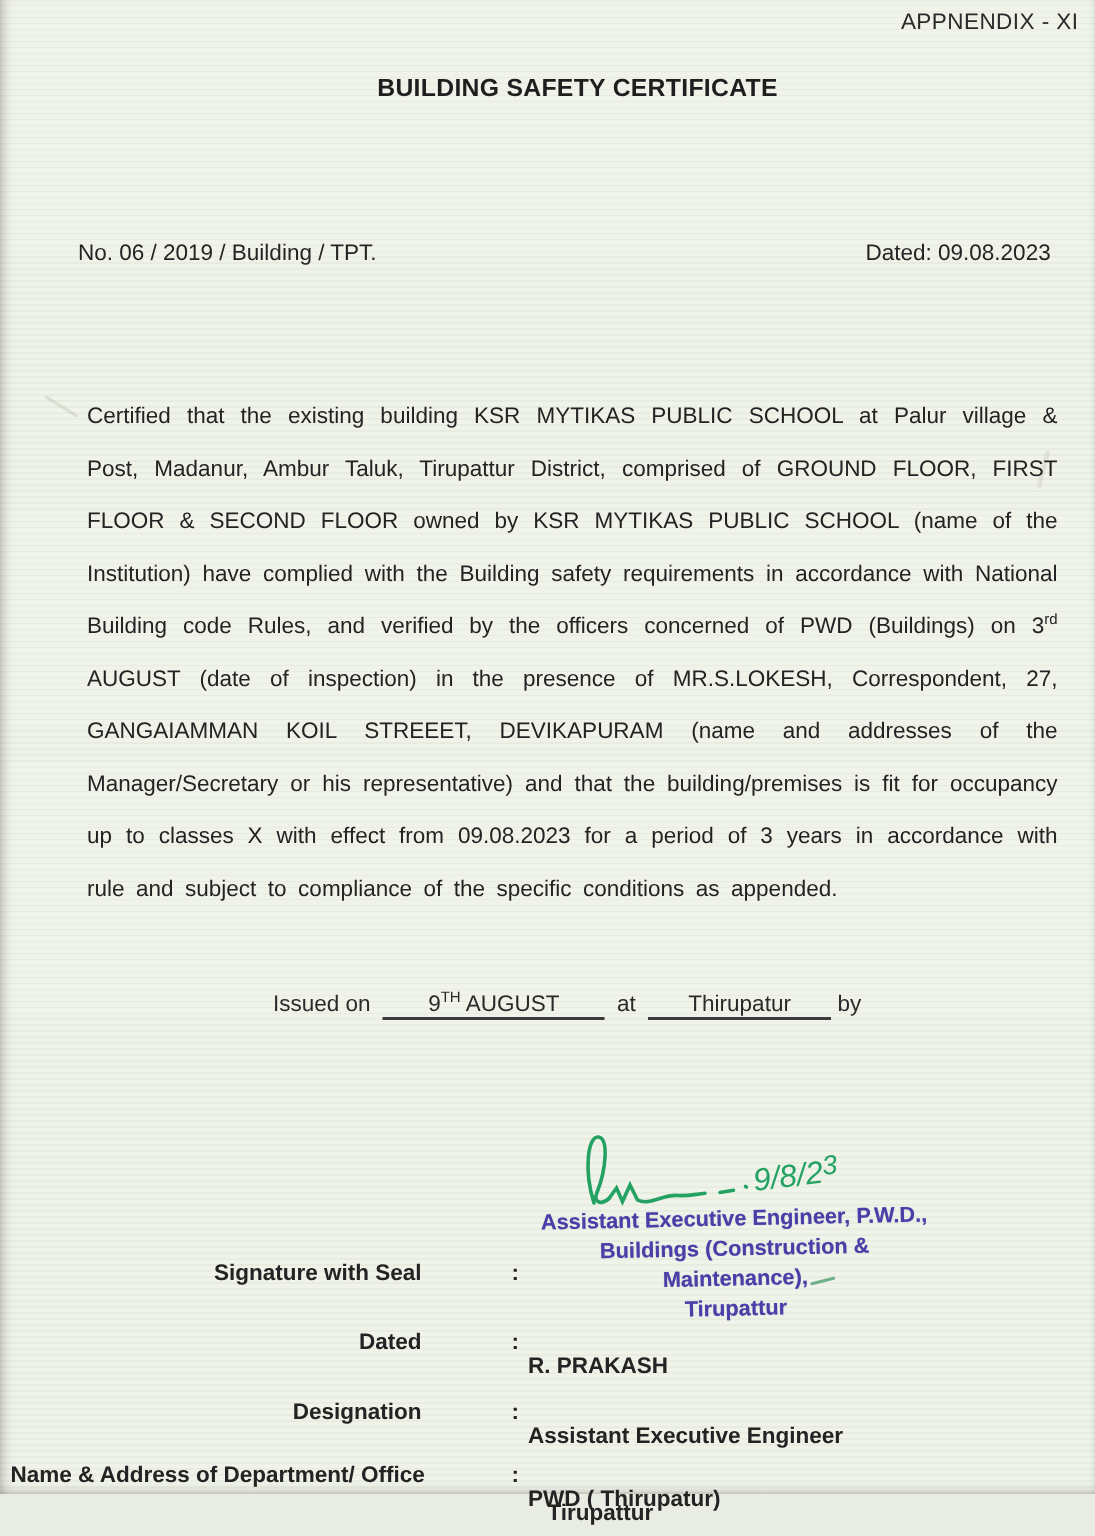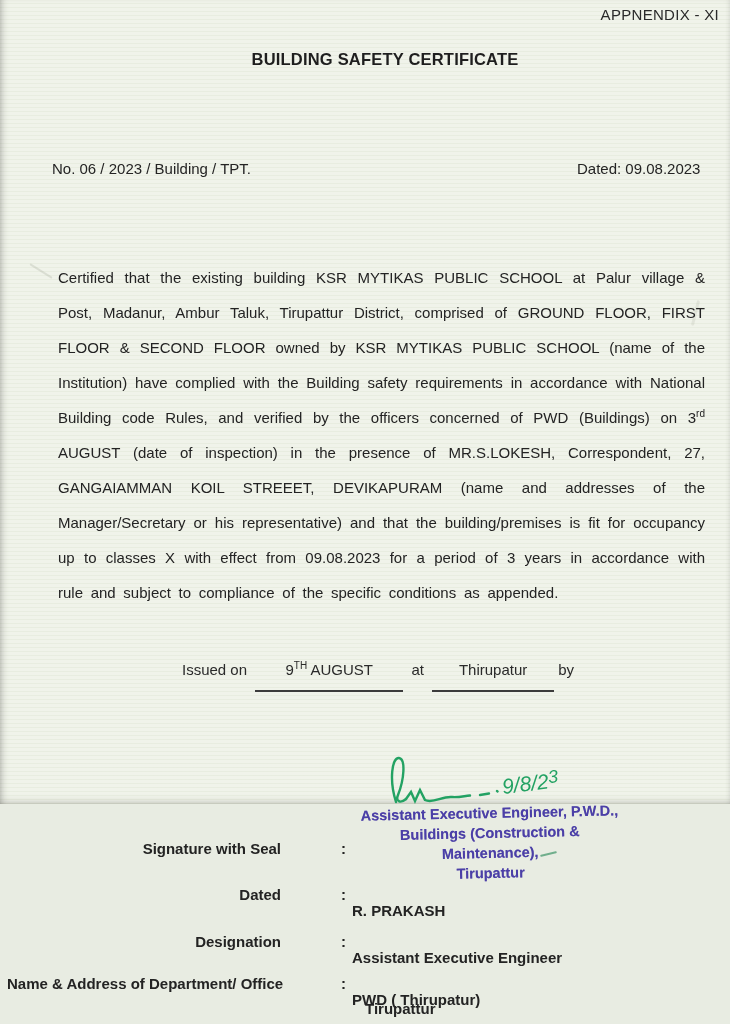--- a/index.html
+++ b/index.html
@@ -2,21 +2,21 @@
 <html><head>
 <meta charset="utf-8">
 <style>
   html,body{margin:0;padding:0;}
   body{
     width:730px;height:1024px;overflow:hidden;
     font-family:"Liberation Sans", sans-serif;
     background:#e8ece2;
   }
   .page{
-    position:relative;width:730px;height:804px;
+    position:relative;width:730px;height:996px;
     background-color:#f0f3ea;
     background-image:repeating-linear-gradient(0deg,
       rgba(203,214,188,0.22) 0px, rgba(203,214,188,0.22) 1px,
       rgba(255,255,255,0.0) 1px, rgba(255,255,255,0.0) 4px);
     box-shadow:inset 7px 0 9px -7px rgba(60,60,55,0.45),
                inset 0 -6px 8px -6px rgba(60,60,55,0.35),
                inset -3px 0 6px -4px rgba(60,60,55,0.18);
     color:#242424;
   }
   .appendix{
@@ -38,21 +38,21 @@
   }
   .para .b{font-weight:normal;}
   .para sup{font-weight:bold;font-size:10px;line-height:0;}
   .issued{
     position:absolute;top:661px;left:182px;font-size:15px;
     white-space:nowrap;color:#2a2a2a;
   }
   .blank{
     display:inline-block;text-align:center;
     border-bottom:2px solid #3c3c3c;
-    padding-bottom:12px;margin:0 4px;
+    padding-bottom:0;margin:0 4px;
   }
   .blank sup{font-size:10px;line-height:0;}
   .blank-date{width:148px;}
   .blank-place{width:122px;margin-right:0;}
   .sig-svg{position:absolute;left:385px;top:750px;}
   .stamp{
     position:absolute;left:360px;top:803px;width:260px;
     text-align:center;font-weight:bold;font-size:14.5px;line-height:20px;
     color:#4b3fa7;transform:rotate(-1.2deg);
     text-shadow:0 0 0.6px rgba(75,63,167,0.55);
@@ -81,21 +81,21 @@
   <div class="smudge1"></div>
   <div class="smudge2"></div>
 
   <div class="appendix">APPNENDIX - XI</div>
 
   <div class="title-wrap">
     <span class="title">BUILDING SAFETY CERTIFICATE</span>
   </div>
 
   <div class="refrow">
-    <span class="refno">No. 06 / 2023 / Building / TPT.</span>
+    <span class="refno">No. 06 / 2019 / Building / TPT.</span>
     <span class="dated">Dated: 09.08.2023</span>
   </div>
 
   <div class="para"><span>Certified that the existing </span><span class="b">building KSR MYTIKAS PUBLIC SCHOOL</span><span> at Palur village &amp; Post, Madanur, Ambur Taluk, Tirupattur District, comprised of </span><span class="b">GROUND FLOOR, FIRST FLOOR &amp; SECOND FLOOR</span><span> owned by </span><span class="b">KSR MYTIKAS PUBLIC SCHOOL</span><span> (name of the Institution) have complied with the Building safety requirements in accordance with National Building code Rules, and verified by the officers concerned of </span><span class="b">PWD (Buildings)</span><span> on </span><span class="b">3</span><sup class="b">rd</sup><span class="b"> AUGUST</span><span> (date of inspection) in the presence of </span><span class="b">MR.S.LOKESH, Correspondent, 27, GANGAIAMMAN KOIL STREEET, DEVIKAPURAM</span><span> (name and addresses of the Manager/Secretary or his representative) and that the building/premises is fit for occupancy up to classes </span><span class="b">X</span><span> with effect from 09.08.2023 for a period of 3 years in accordance with rule and subject to compliance of the specific conditions as appended.</span></div>
 
   <div class="issued">
     <span>Issued on</span>
     <span class="blank blank-date">
       <span>9</span><sup>TH</sup><span> AUGUST</span>
     </span>

